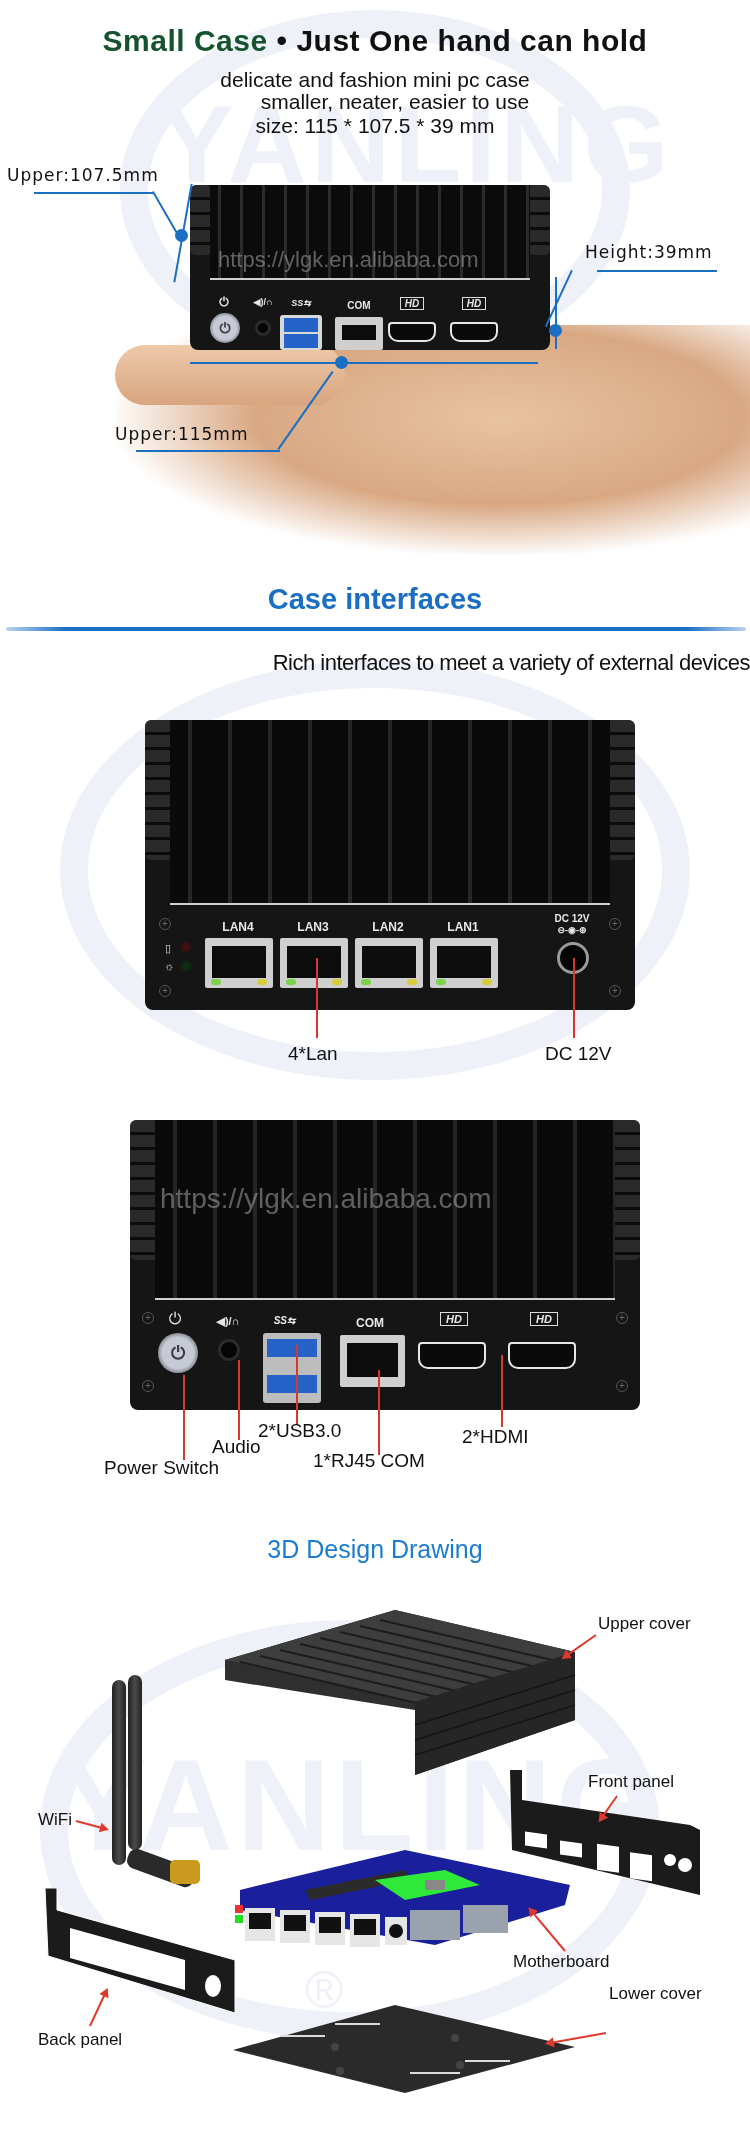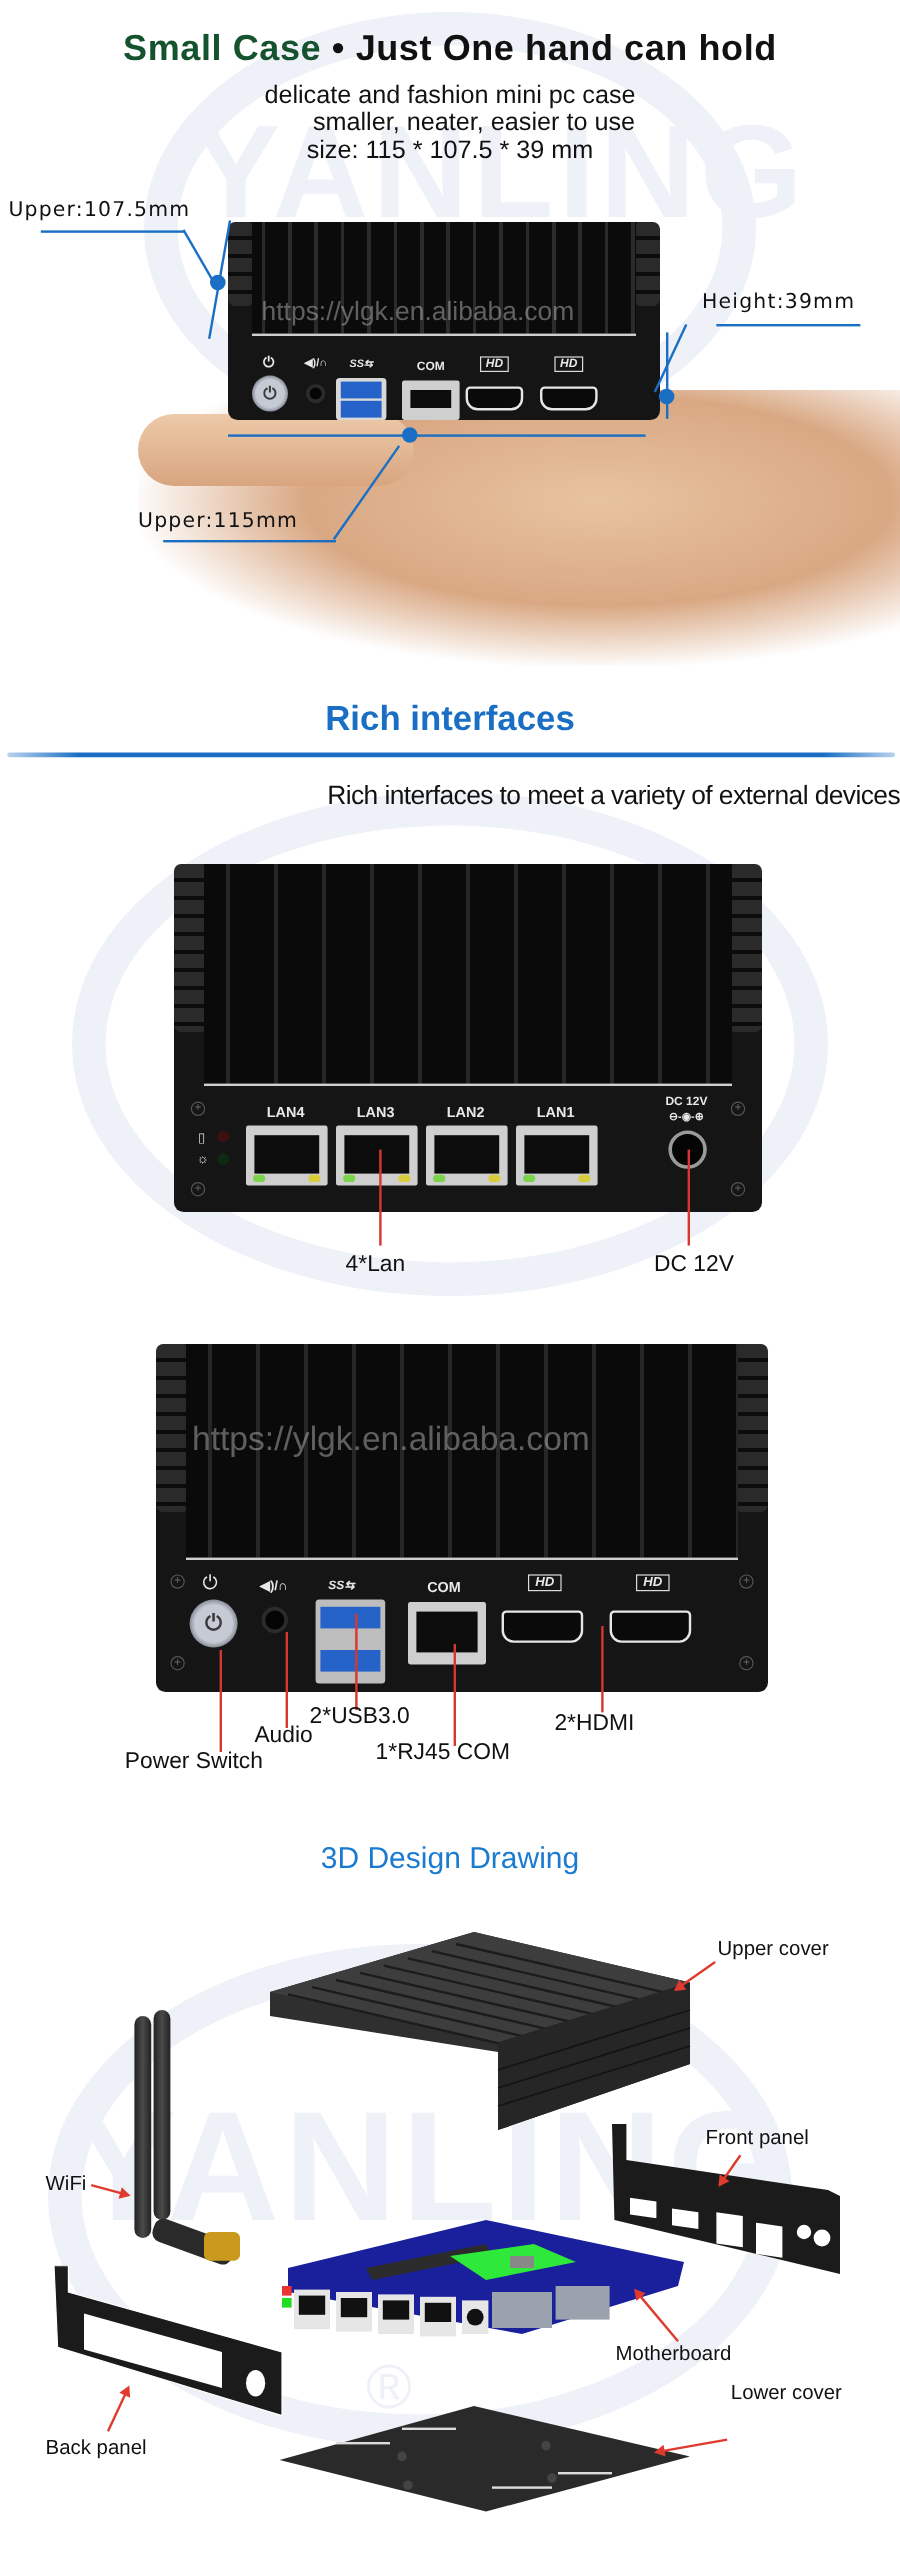--- a/index.html
+++ b/index.html
@@ -95,21 +95,21 @@
 <div class="blue-line" style="left:555px; top:277px; width:1.5px; height:72px;"></div>
 <div class="blue-line" style="left:571px; top:270px; width:1.5px; height:62px; transform:rotate(25deg); transform-origin:top left;"></div>
 <div class="dot" style="left:549px; top:324px;"></div>
 
 <div class="blue-line" style="left:190px; top:362px; width:348px; height:2px;"></div>
 <div class="dot" style="left:335px; top:356px;"></div>
 <div class="abs dim-label" style="left:115px; top:424px;">Upper:115mm</div>
 <div class="blue-line" style="left:136px; top:450px; width:144px; height:1.5px;"></div>
 <div class="blue-line" style="left:279px; top:450px; width:1.5px; height:95px; transform:rotate(-145deg); transform-origin:top left;"></div>
 
-<div class="section-title" style="top:583px;">Rich interfaces</div>
+<div class="section-title" style="top:583px;">Case interfaces</div>
 <div class="divider" style="top:627px;"></div>
 <div class="abs" style="left:0; top:650px; width:750px; text-align:right; font-size:22px; letter-spacing:-0.5px;">Rich interfaces to meet a variety of external devices</div>
 
 <div class="device" style="left:145px; top:720px; width:490px; height:290px;">
   <div class="fin-edge" style="left:0; top:0; height:140px; width:28px;"></div>
   <div class="fin-edge" style="right:0; top:0; height:140px; width:28px;"></div>
   <div class="heatsink" style="left:25px; right:25px; top:0; height:185px; background:repeating-linear-gradient(90deg,#0a0a0a 0 18px,#262626 18px 22px,#0a0a0a 22px 40px);"></div>
   <div class="screw" style="left:14px; top:198px;">+</div>
   <div class="screw" style="left:14px; top:265px;">+</div>
   <div class="screw" style="right:14px; top:198px;">+</div>

